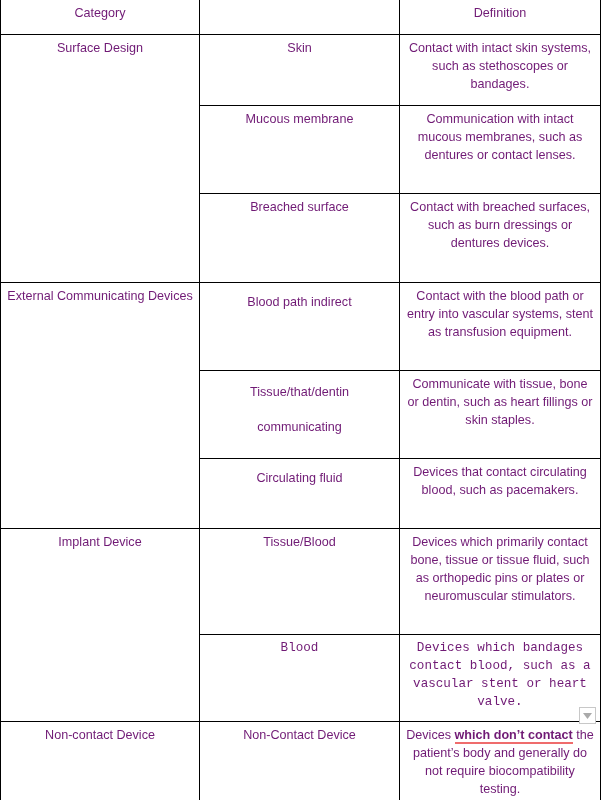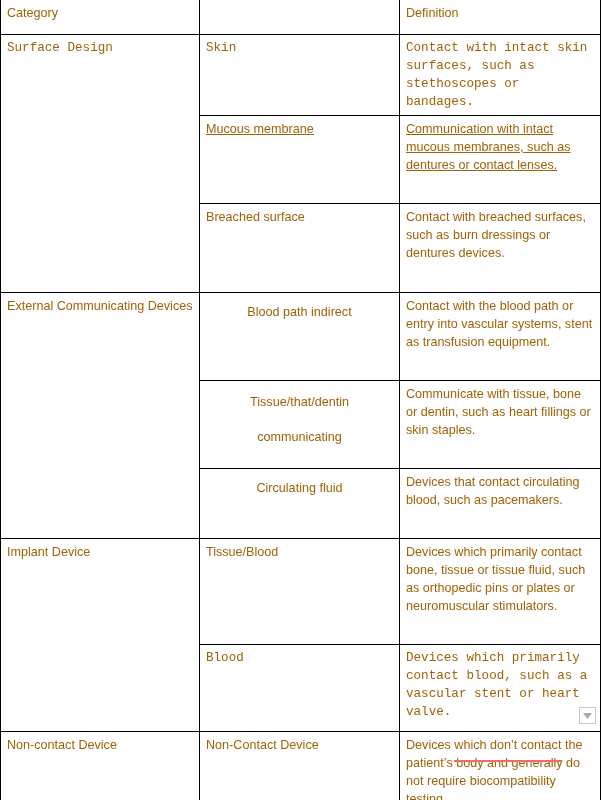--- a/index.html
+++ b/index.html
@@ -31,22 +31,23 @@
     border-collapse: collapse;
     table-layout: fixed;
     font-size: 12.6px;
     line-height: 18px;
   }
 
   table.biocompat-table td {
     border: 1px solid #000000;
     padding: 4px 6px 4px 6px;
     vertical-align: top;
-    color: #a16207;
+    color: #701a75;
     word-wrap: break-word;
+    text-align: center;
   }
 
   col.c-category   { width: 199px; }
   col.c-subcat     { width: 200px; }
   col.c-definition { width: 201px; }
 
   td.cat-cell  { }
   td.sub-cell  { }
   td.def-cell  { }
 
@@ -58,36 +59,37 @@
   td.center-sub.tall-lines {
     line-height: 35px;
   }
 
   
   tr.header-row td {
     height: 26px;
   }
 
   
-  tr.r-skin td        { height: 62px; font-family: Liberation Mono, monospace; }
-  tr.r-mucous td      { height: 79px; text-decoration: underline; }
+  tr.r-skin td        { height: 62px; }
+  tr.r-mucous td      { height: 79px; }
   tr.r-breached td    { height: 80px; }
   tr.r-bloodpath td   { height: 79px; }
   tr.r-tissuebone td  { height: 79px; }
   tr.r-circulating td { height: 61px; }
   tr.r-tissue2 td     { height: 97px; }
   tr.r-blood2 td      { height: 78px; font-family: Liberation Mono, monospace; }
   tr.r-noncontact td  { height: 80px; }
 
   
   .spell-error {
     position: relative;
     display: inline;
     border-bottom: 2.5px solid #ef6c6c;
-    padding-bottom: 8px;
+    padding-bottom: 0px;
+    font-weight: bold;
   }
 
   
   .dropdown-widget {
     position: absolute;
     left: 579px;
     top: 707px;
     width: 17px;
     height: 17px;
     background: #ffffff;
@@ -115,21 +117,21 @@
 
       <tr class="header-row">
         <td class="cat-cell">Category</td>
         <td class="sub-cell"></td>
         <td class="def-cell">Definition</td>
       </tr>
 
       <tr class="r-skin">
         <td class="cat-cell" rowspan="3">Surface Design</td>
         <td class="sub-cell">Skin</td>
-        <td class="def-cell">Contact with intact skin surfaces, such as stethoscopes or bandages.</td>
+        <td class="def-cell">Contact with intact skin systems, such as stethoscopes or bandages.</td>
       </tr>
 
       <tr class="r-mucous">
         <td class="sub-cell">Mucous membrane</td>
         <td class="def-cell">Communication with intact mucous membranes, such as dentures or contact lenses.</td>
       </tr>
 
       <tr class="r-breached">
         <td class="sub-cell">Breached surface</td>
         <td class="def-cell">Contact with breached surfaces, such as burn dressings or dentures devices.</td>
@@ -152,21 +154,21 @@
       </tr>
 
       <tr class="r-tissue2">
         <td class="cat-cell" rowspan="2">Implant Device</td>
         <td class="sub-cell">Tissue/Blood</td>
         <td class="def-cell">Devices which primarily contact bone, tissue or tissue fluid, such as orthopedic pins or plates or neuromuscular stimulators.</td>
       </tr>
 
       <tr class="r-blood2">
         <td class="sub-cell">Blood</td>
-        <td class="def-cell">Devices which primarily contact blood, such as a vascular stent or heart valve.</td>
+        <td class="def-cell">Devices which bandages contact blood, such as a vascular stent or heart valve.</td>
       </tr>
 
       <tr class="r-noncontact">
         <td class="cat-cell">Non-contact Device</td>
         <td class="sub-cell">Non-Contact Device</td>
         <td class="def-cell"><span>Devices </span><span class="spell-error">which don’t contact</span><span> the patient’s body and generally do not require biocompatibility testing.</span></td>
       </tr>
 
     </tbody>
   </table>

